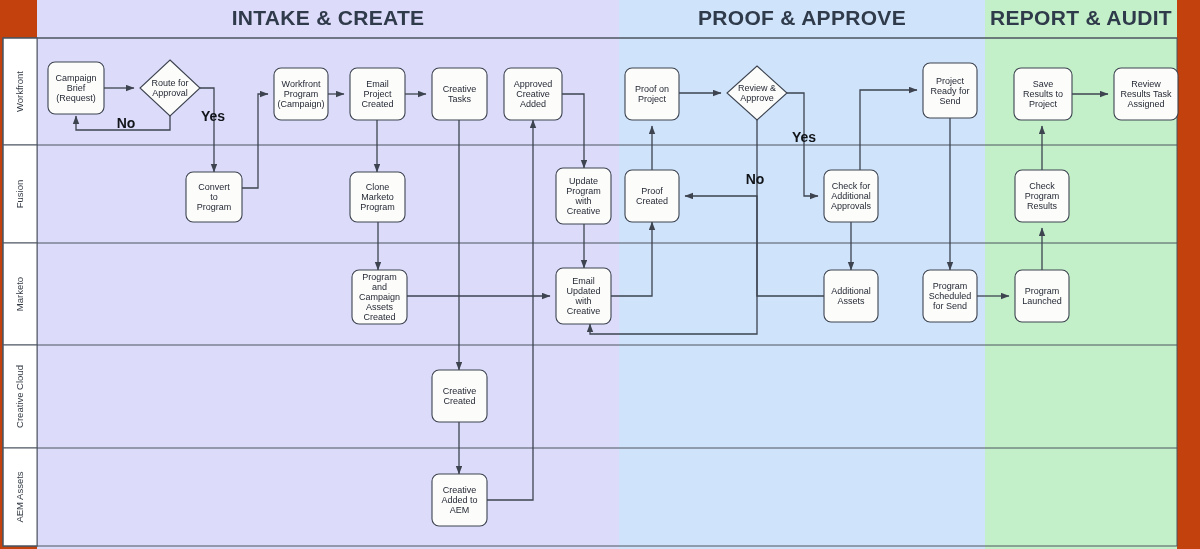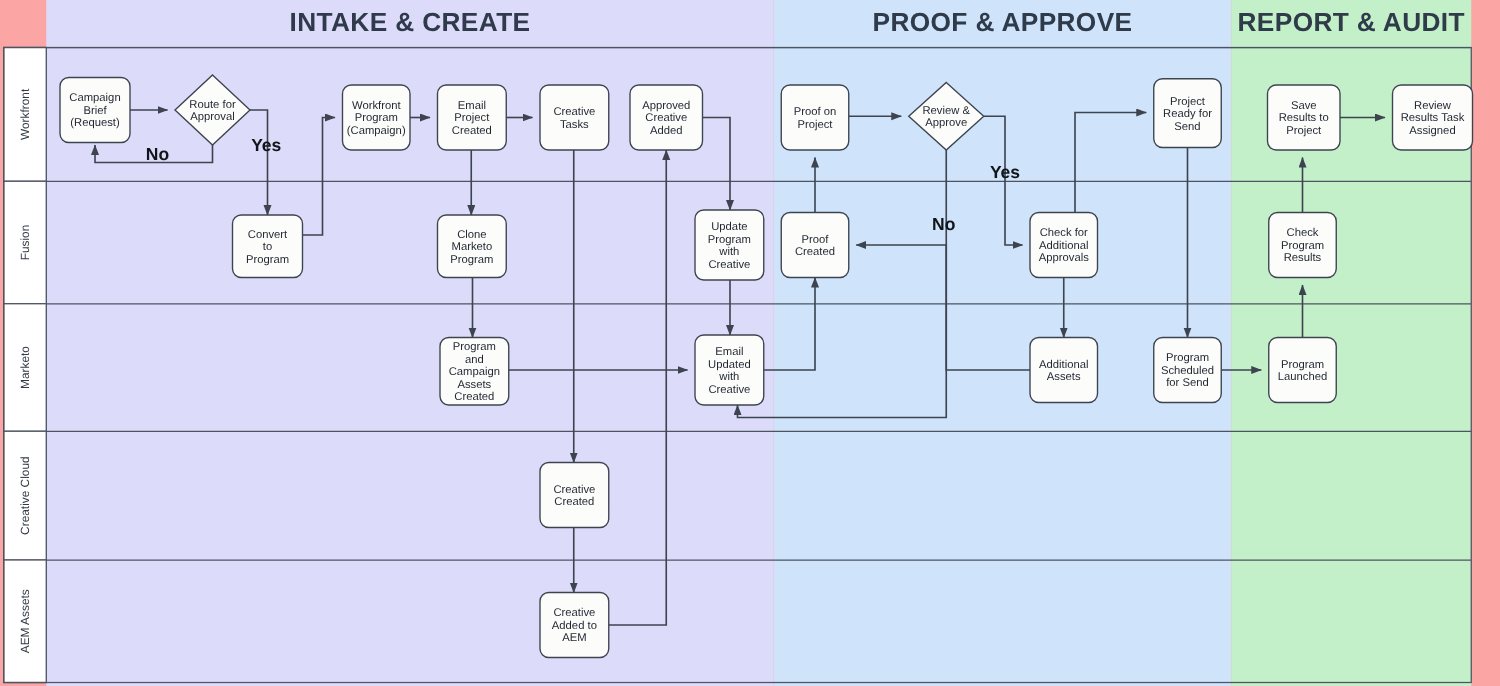--- a/index.html
+++ b/index.html
@@ -1,17 +1,17 @@
 <!DOCTYPE html>
 <html><head>
 <meta charset="utf-8">
 <style>
   html,body{margin:0;padding:0;background:#ffffff;}
   body{font-family:"Liberation Sans","DejaVu Sans",sans-serif;}
-  #stage{position:relative;width:1200px;height:549px;overflow:hidden;background:#fca5a5;}
+  #stage{position:relative;width:1200px;height:549px;overflow:hidden;background:#c2410c;}
   svg{display:block;}
   .phase-title{font-weight:bold;font-size:21px;fill:#2f3a4a;letter-spacing:.3px;}
   .lane-label{font-size:9.5px;fill:#333a44;}
   .node-text{font-size:9px;fill:#1f2430;}
   .edge-label{font-weight:bold;font-size:14px;fill:#111418;}
   .lane-line{stroke:#4c5461;stroke-width:1;fill:none;}
   .conn{stroke:#3d4450;stroke-width:1.3;fill:none;}
   .node-box{fill:#fcfcfa;stroke:#3d4450;stroke-width:1.1;}
 </style>
 </head>

